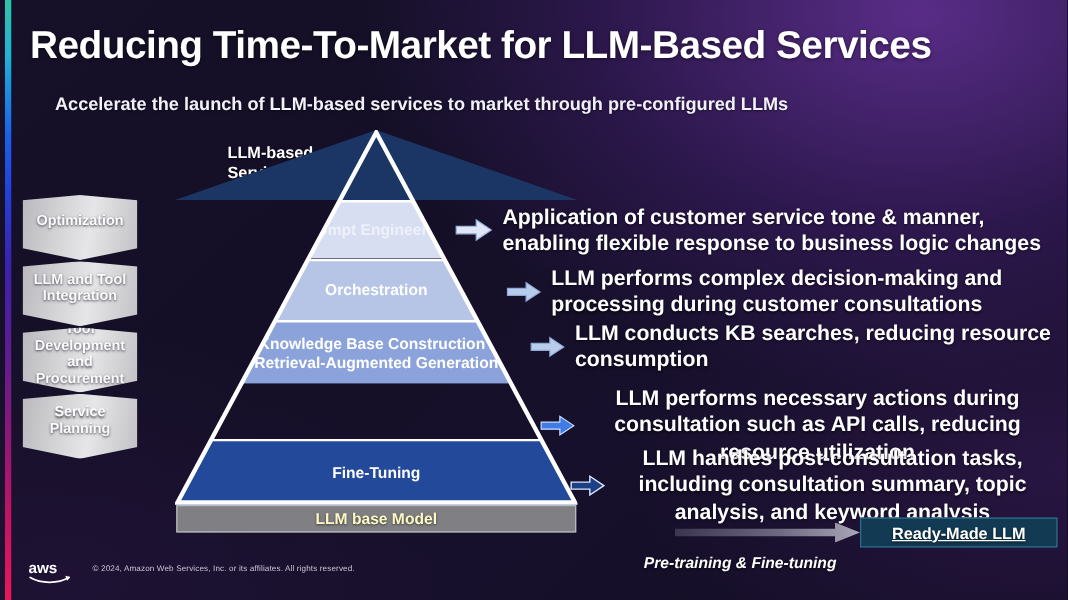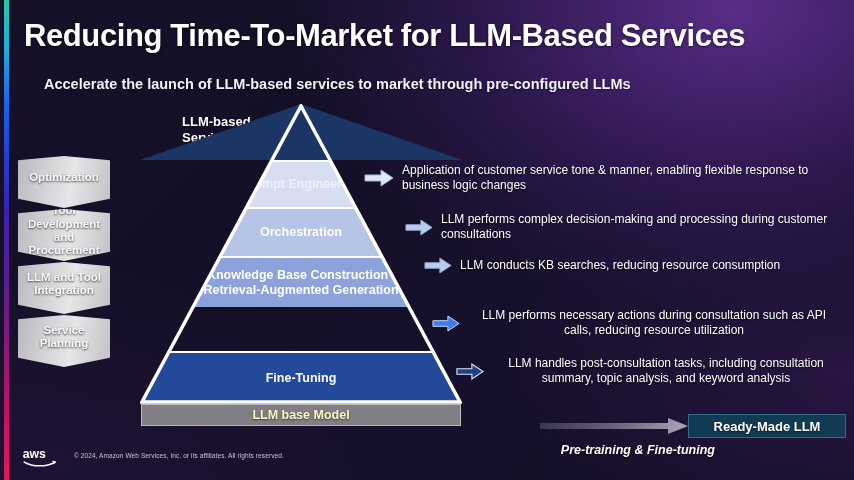--- a/index.html
+++ b/index.html
@@ -162,22 +162,22 @@
 
   
   .callout {
     position: absolute;
     display: flex;
     align-items: center;
     gap: 8px;
   }
   .callout-text {
     color: #ffffff;
-    font-size: 12px;
-    font-weight: normal;
+    font-size: 17px;
+    font-weight: bold;
     line-height: 1.26;
     text-shadow: 0 1px 2px rgba(0,0,0,0.6);
   }
   .arrow-icon { flex: 0 0 auto; display: block; }
 
   #callout-0 { left: 364px; top: 163px; width: 488px; }
   #callout-0 .callout-text { width: 440px; }
   #callout-1 { left: 399px; top: 212px; width: 466px; justify-content: center; }
   #callout-1 .callout-text { width: 418px; }
   #callout-2 { left: 424px; top: 256px; width: 446px; }
@@ -204,27 +204,28 @@
     background: #123a52;
     border: 1px solid #2e6c8e;
     box-sizing: border-box;
     display: flex;
     align-items: center;
     justify-content: center;
     color: #ffffff;
     font-size: 13px;
     font-weight: bold;
     text-shadow: 0 1px 2px rgba(0,0,0,0.6);
+    text-decoration: underline;
   }
   #pretrain-label {
     position: absolute;
     left: 515px;
     top: 443px;
     width: 200px;
-    text-align: right;
+    text-align: left;
     color: #ffffff;
     font-size: 12.5px;
     font-weight: bold;
     font-style: italic;
     text-shadow: 0 1px 2px rgba(0,0,0,0.6);
   }
 
   
   #aws-logo {
     position: absolute;
@@ -250,24 +251,24 @@
   <div id="accent-strip"></div>
 
   <div id="title">Reducing Time-To-Market for LLM-Based Services</div>
   <div id="subtitle">Accelerate the launch of LLM-based services to market through pre-configured LLMs</div>
 
   <div id="chevron-stack">
     <div class="chevron">
       <span>Optimization</span>
     </div>
     <div class="chevron">
+      <span>LLM and Tool Integration</span>
+    </div>
+    <div class="chevron">
       <span>Tool Development and Procurement</span>
-    </div>
-    <div class="chevron">
-      <span>LLM and Tool Integration</span>
     </div>
     <div class="chevron">
       <span>Service Planning</span>
     </div>
   </div>
 
   <div style="position:absolute;left:182px;top:114px;width:110px;color:#ffffff;font-size:13px;font-weight:bold;line-height:1.22;text-shadow:0 1px 2px rgba(0,0,0,0.6);">
     <div>LLM-based</div>
     <div>Services/Apps</div>
   </div>

